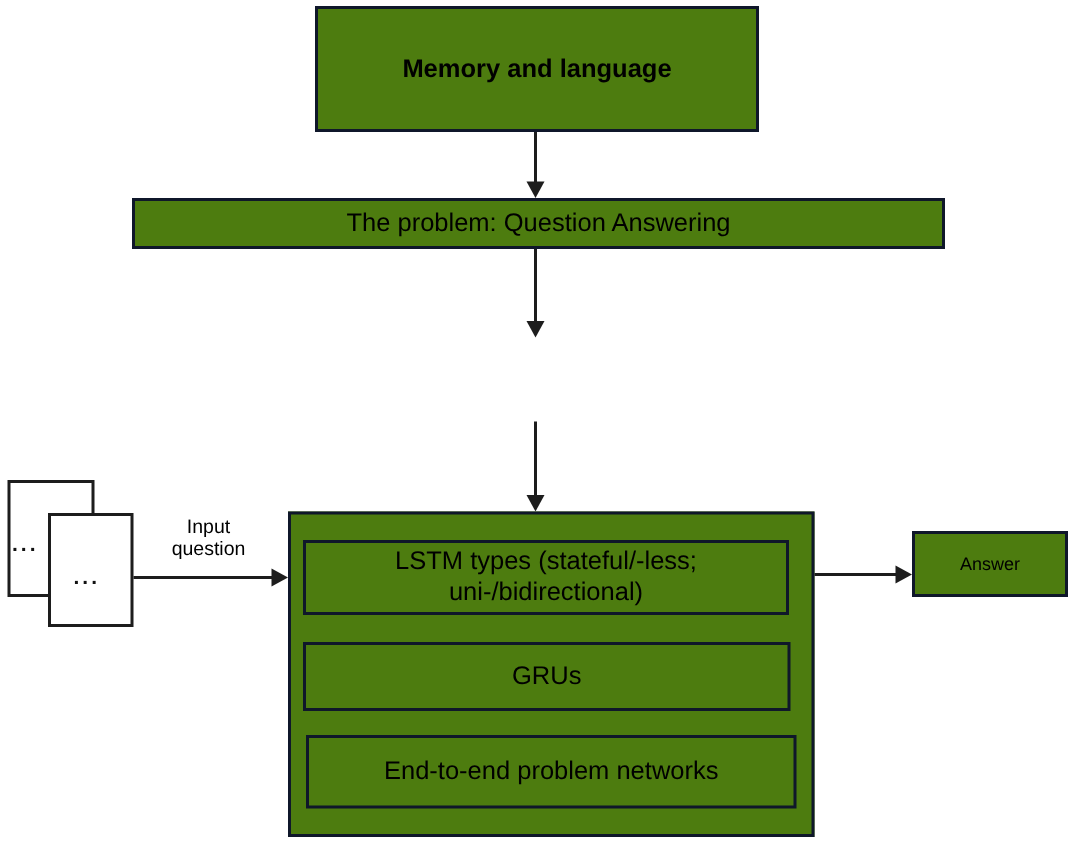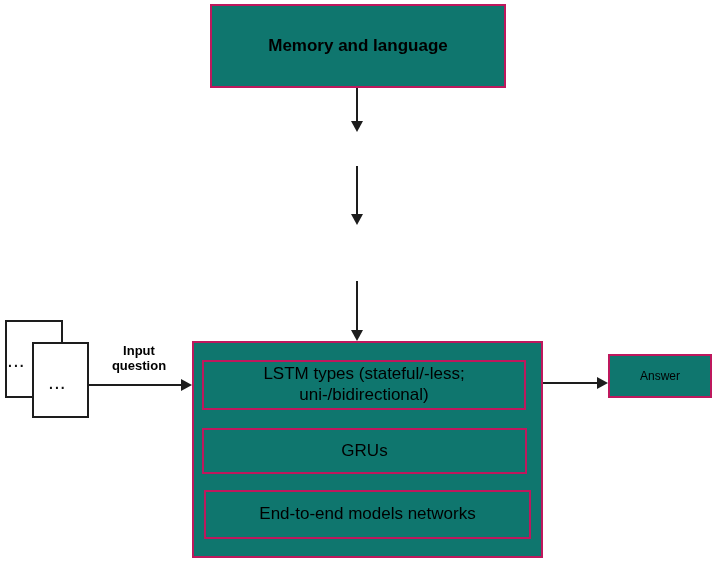--- a/index.html
+++ b/index.html
@@ -8,22 +8,22 @@
     width: 716px;
     height: 566px;
     background: #ffffff;
     font-family: "Liberation Sans", sans-serif;
     color: #000000;
     overflow: hidden;
   }
   .box {
     position: absolute;
     box-sizing: border-box;
-    border: 2px solid #be185d;
-    background: #0f766e;
+    border: 2px solid #0f172a;
+    background: #4d7c0f;
     display: flex;
     align-items: center;
     justify-content: center;
     text-align: center;
     font-size: 17px;
     line-height: 1.22;
   }
   .bold { font-weight: bold; }
 
   .node-memory     { left: 210px; top: 4px;   width: 296px; height: 84px; }
@@ -50,21 +50,21 @@
     letter-spacing: 2px;
     color: #111111;
   }
   .dots-back  { left: 8px;  top: 354px; }
   .dots-front { left: 49px; top: 376px; }
 
   .input-label {
     position: absolute;
     left: 102px; top: 343px; width: 74px;
     text-align: center;
-    font-weight: bold;
+    font-weight: normal;
     font-size: 13px;
     line-height: 15px;
   }
 
   .vline { position: absolute; width: 2px; background: #1d1d1d; }
   .hline { position: absolute; height: 2px; background: #1d1d1d; }
   .head-down {
     position: absolute; width: 0; height: 0;
     border-left: 6px solid transparent;
     border-right: 6px solid transparent;
@@ -84,41 +84,44 @@
 
   <div class="box bold node-memory">
     <span>Memory and language</span>
   </div>
 
   <div>
     <div class="vline" style="left:356px; top:88px; height:35px;"></div>
     <div class="head-down" style="left:351px; top:121px;"></div>
   </div>
 
+  <div class="box node-problem">
+    <span>The problem: Question Answering</span>
+  </div>
 
   <div>
     <div class="vline" style="left:356px; top:166px; height:49px;"></div>
     <div class="head-down" style="left:351px; top:214px;"></div>
   </div>
 
 
   <div>
     <div class="vline" style="left:356px; top:281px; height:50px;"></div>
     <div class="head-down" style="left:351px; top:330px;"></div>
   </div>
 
   <div class="box node-container"></div>
   <div class="box node-grus">
     <span>GRUs</span>
   </div>
   <div class="box node-lstm">
     <span>LSTM types (stateful/-less; uni-/bidirectional)</span>
   </div>
   <div class="box node-e2e">
-    <span>End-to-end models networks</span>
+    <span>End-to-end problem networks</span>
   </div>
 
   <div class="doc doc-back"></div>
   <div class="doc doc-front"></div>
   <span class="doc-dots dots-back">...</span>
   <span class="doc-dots dots-front">...</span>
 
   <div class="input-label">Input question</div>
 
   <div>

